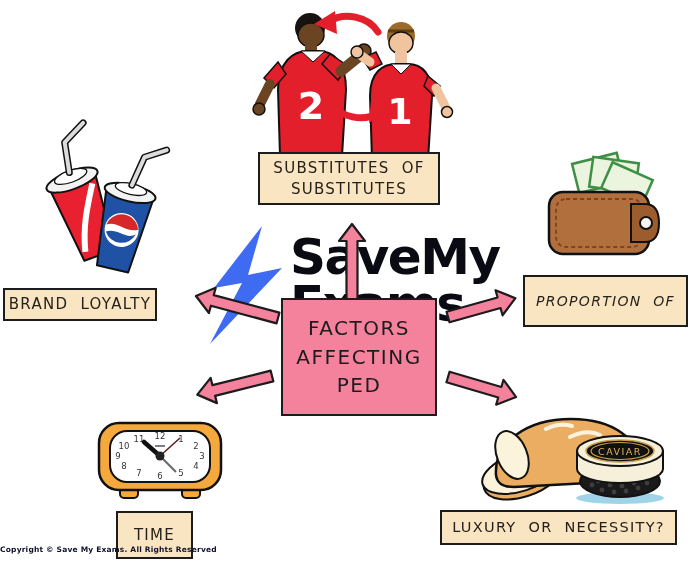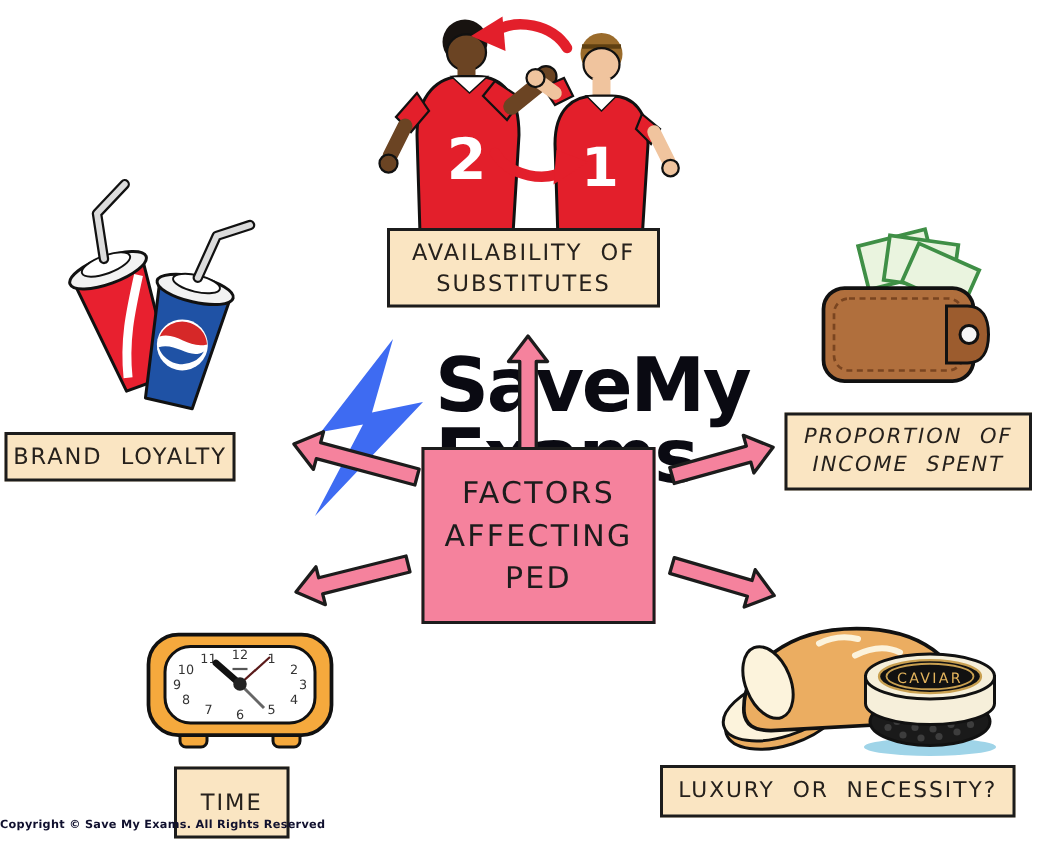--- a/index.html
+++ b/index.html
@@ -211,29 +211,28 @@
     <path class="pink-arrow" transform="translate(448,377) rotate(16.4)" d="M0,-5.5 L54,-5.5 L54,-13 L71,0 L54,13 L54,5.5 L0,5.5 Z"></path>
   </svg>
 
   <div id="center-box" class="abs">
     <div>FACTORS</div>
     <div>AFFECTING</div>
     <div>PED</div>
   </div>
 
   <div id="label-availability" class="label-box">
-    <div>AVAILABILITY OF</div>
+    <div>SUBSTITUTES OF</div>
     <div>SUBSTITUTES</div>
   </div>
   <div id="label-brand" class="label-box">
     <div>BRAND LOYALTY</div>
   </div>
   <div id="label-proportion" class="label-box">
     <div>PROPORTION OF</div>
-    <div>INCOME SPENT</div>
   </div>
   <div id="label-time" class="label-box">
     <div>TIME</div>
   </div>
   <div id="label-luxury" class="label-box">
     <div>LUXURY OR NECESSITY?</div>
   </div>
 
   <div id="copyright" class="abs">Copyright © Save My Exams. All Rights Reserved</div>
 

